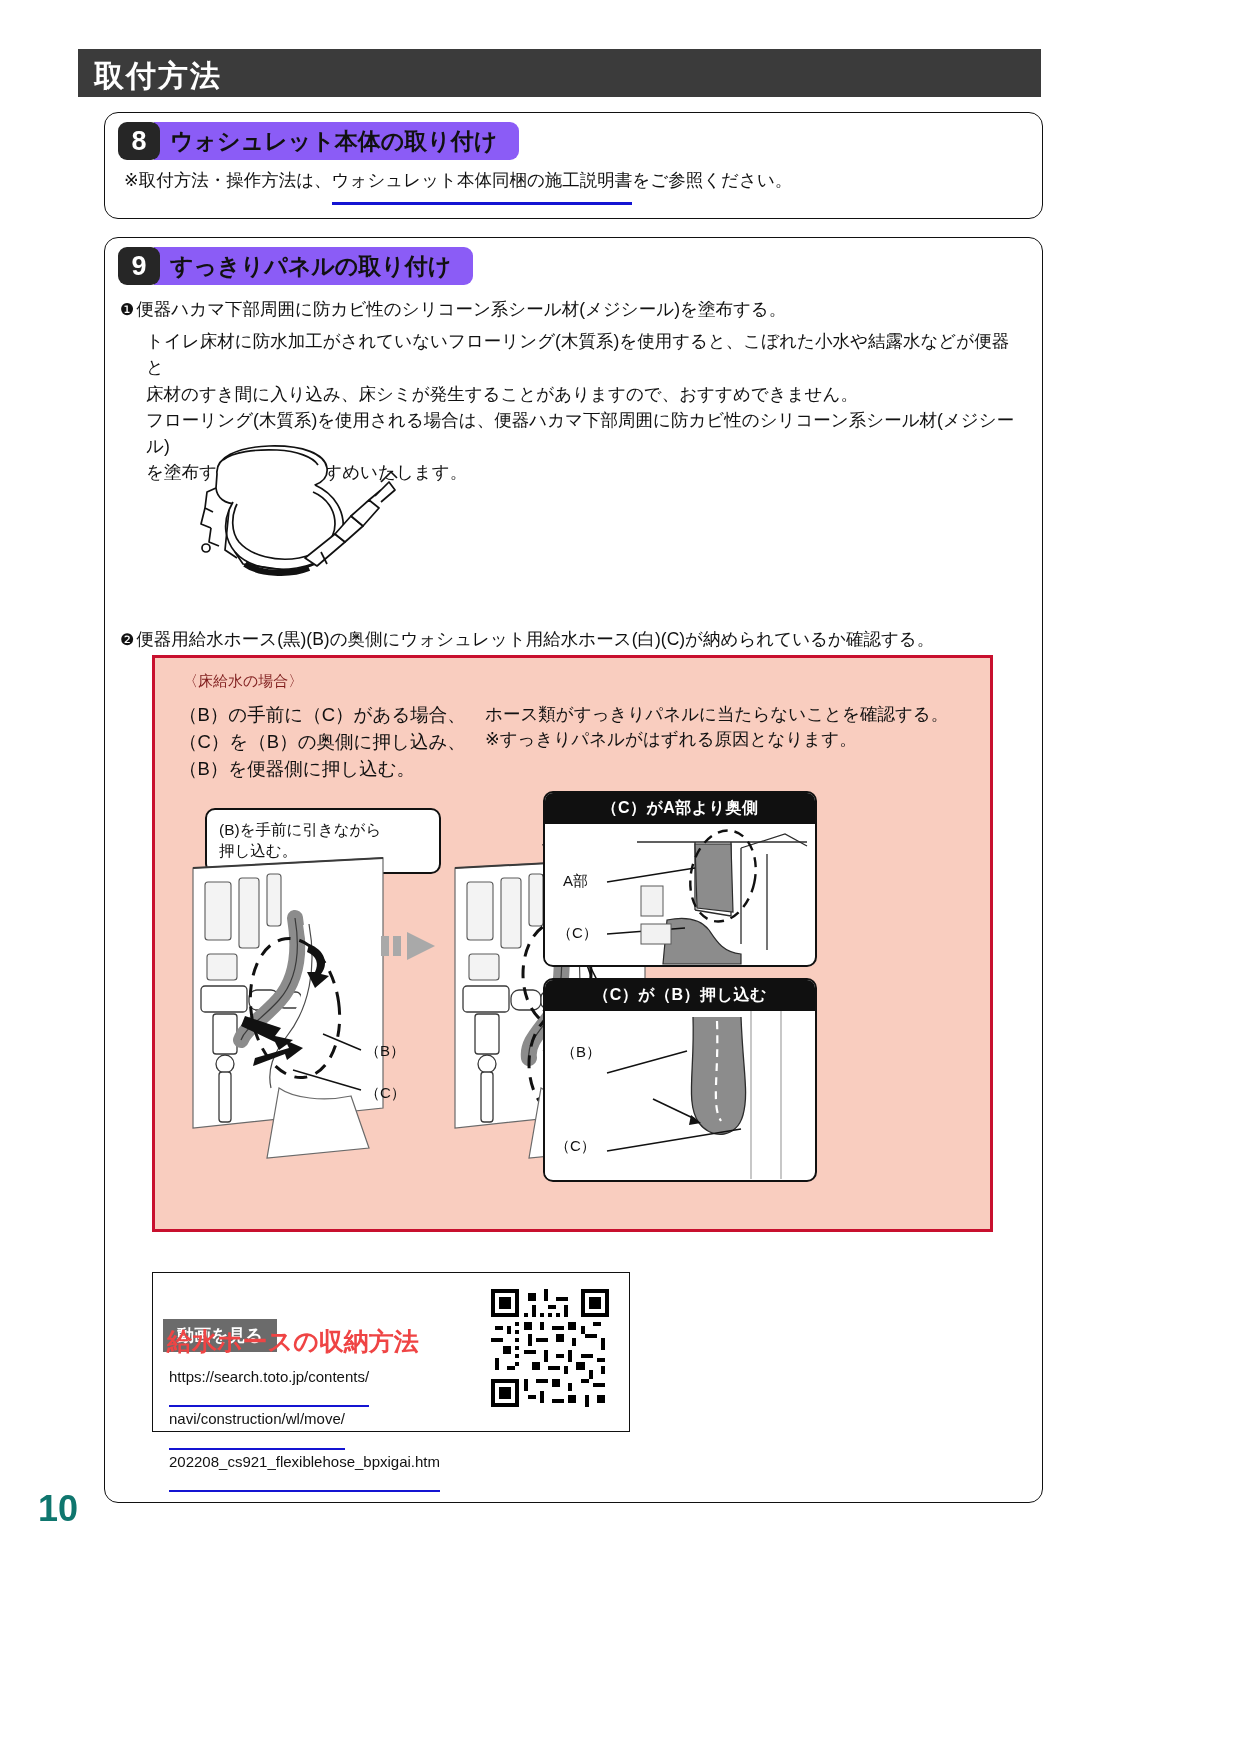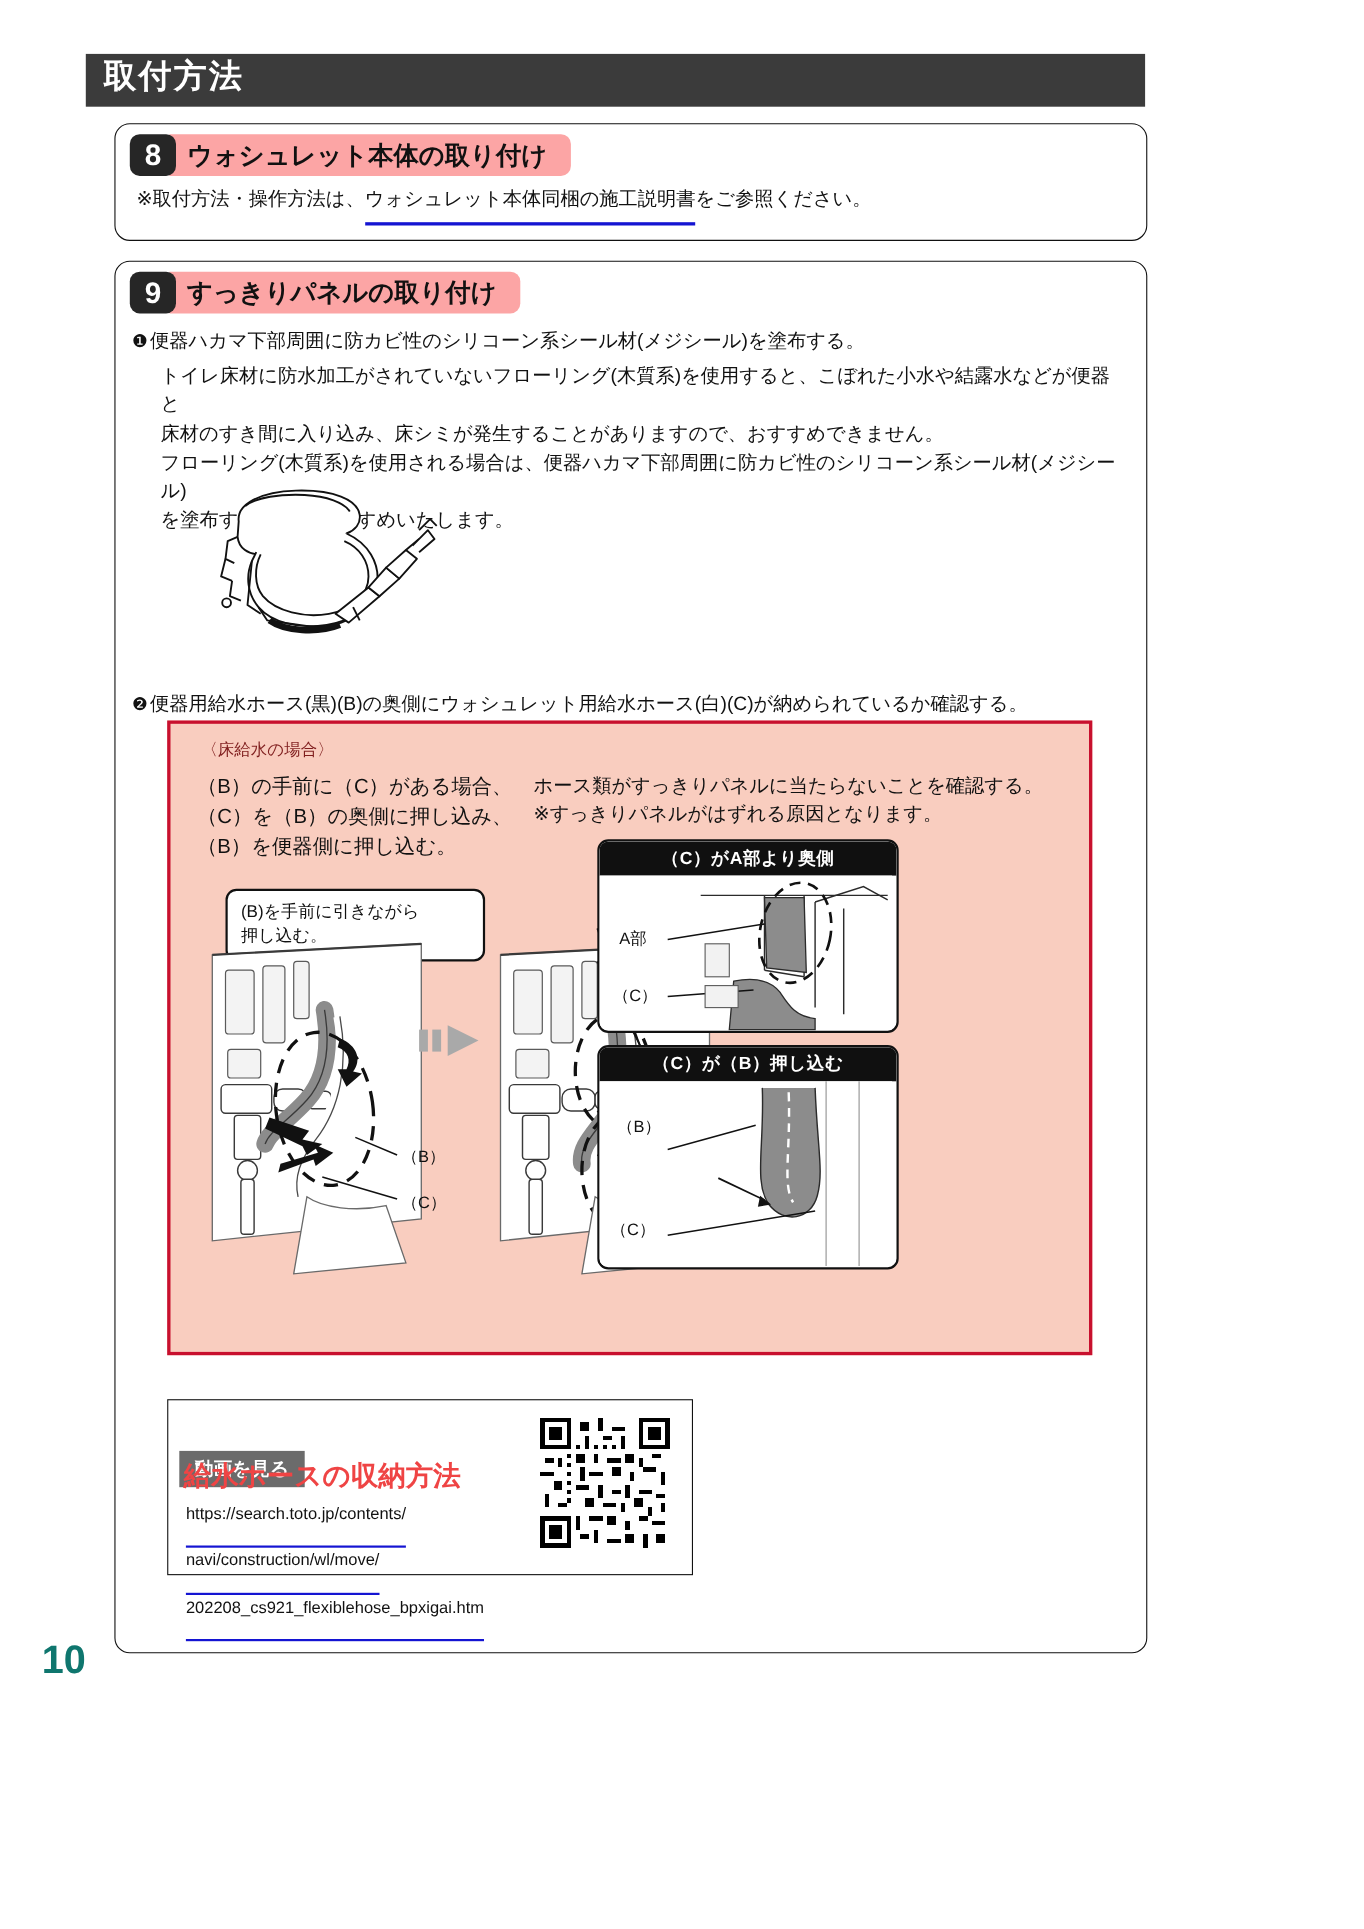--- a/index.html
+++ b/index.html
@@ -9,39 +9,39 @@
     font-family:"Liberation Sans","DejaVu Sans",sans-serif;
     color:#000;
     position:relative;
     overflow:hidden;
   }
   .page{position:relative;width:1240px;height:1754px;}
 
   
   .title-bar{
     position:absolute;left:78px;top:49px;width:963px;height:48px;
-    background:#3b3b3b;display:flex;align-items:flex-start;
+    background:#3b3b3b;display:flex;align-items:flex-end;
   }
   .title-bar .t{color:#fff;font-size:30px;font-weight:bold;letter-spacing:2px;padding-left:16px;}
 
   
   .card{
     position:absolute;border:1.6px solid #111;border-radius:14px;background:#fff;
   }
   #card8{left:104px;top:112px;width:937px;height:105px;}
   #card9{left:104px;top:237px;width:937px;height:1264px;}
 
   .step-head{position:absolute;display:flex;align-items:stretch;height:38px;}
   .step-num{
     width:42px;background:#262626;color:#fff;border-radius:9px;
     font-size:27px;font-weight:bold;display:flex;align-items:center;justify-content:center;
     position:relative;z-index:2;
   }
   .step-title-bg{
-    background:#fca5a5;border-radius:0 9px 9px 0;margin-left:-6px;
+    background:#8b5cf6;border-radius:0 9px 9px 0;margin-left:-6px;
     display:flex;align-items:center;padding:0 22px 0 16px;
     font-size:23px;font-weight:bold;color:#111;
   }
   #head8{left:118px;top:122px;}
   #head9{left:118px;top:247px;}
 
   .note-line{position:absolute;font-size:17.5px;color:#111;}
   #note8{left:124px;top:168px;}
   .ul-blue{border-bottom:3px solid #1414d2;padding-bottom:12px;}
 
@@ -72,21 +72,21 @@
     padding:10px 12px;font-size:15.5px;line-height:1.35;color:#111;
   }
   .bubble:after{
     content:"";position:absolute;left:78px;bottom:-20px;
     border-left:10px solid transparent;border-right:24px solid transparent;
     border-top:22px solid #fff;filter:drop-shadow(0 2px 0 #111);
   }
 
   
   .inset{
-    position:absolute;background:#fff;border:2px solid #111;border-radius:10px;overflow:hidden;
+    position:absolute;background:#fff;border:2px solid #111;border-radius:10px;overflow:hidden;margin-top:28px;
   }
   .inset .cap{
     background:#101010;color:#fff;font-size:16px;font-weight:bold;
     text-align:center;padding:5px 0;letter-spacing:.5px;
   }
   #insetA{left:388px;top:105px;width:270px;height:172px;}
   #insetB{left:388px;top:292px;width:270px;height:200px;}
 
   .lbl{position:absolute;font-size:15px;color:#111;}
 

